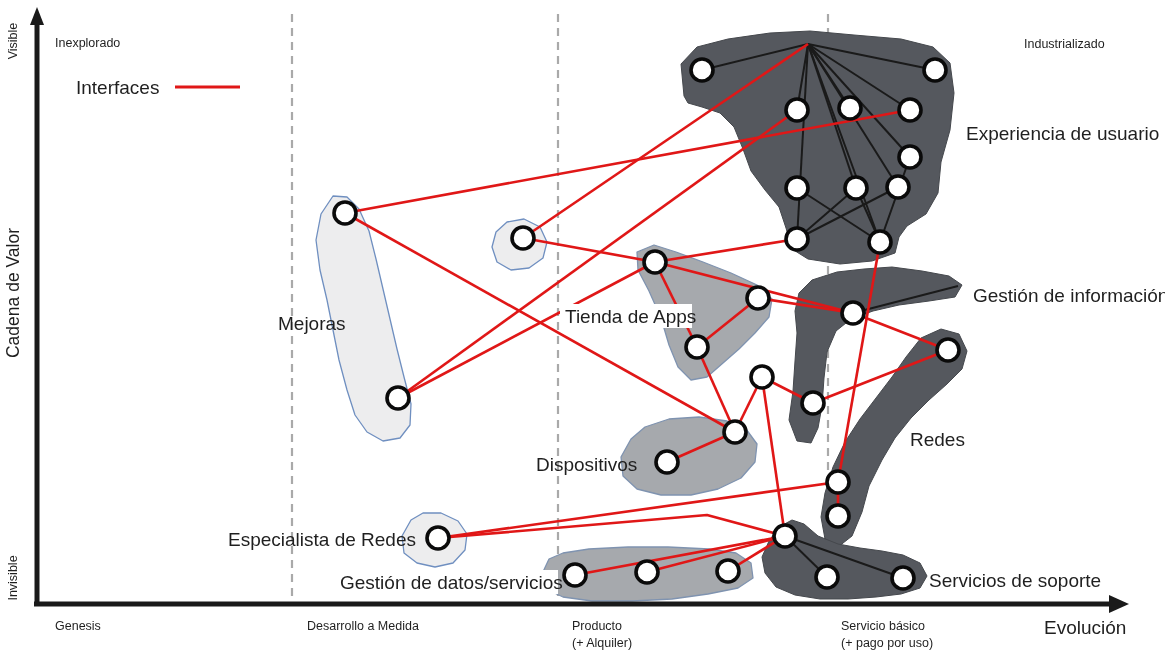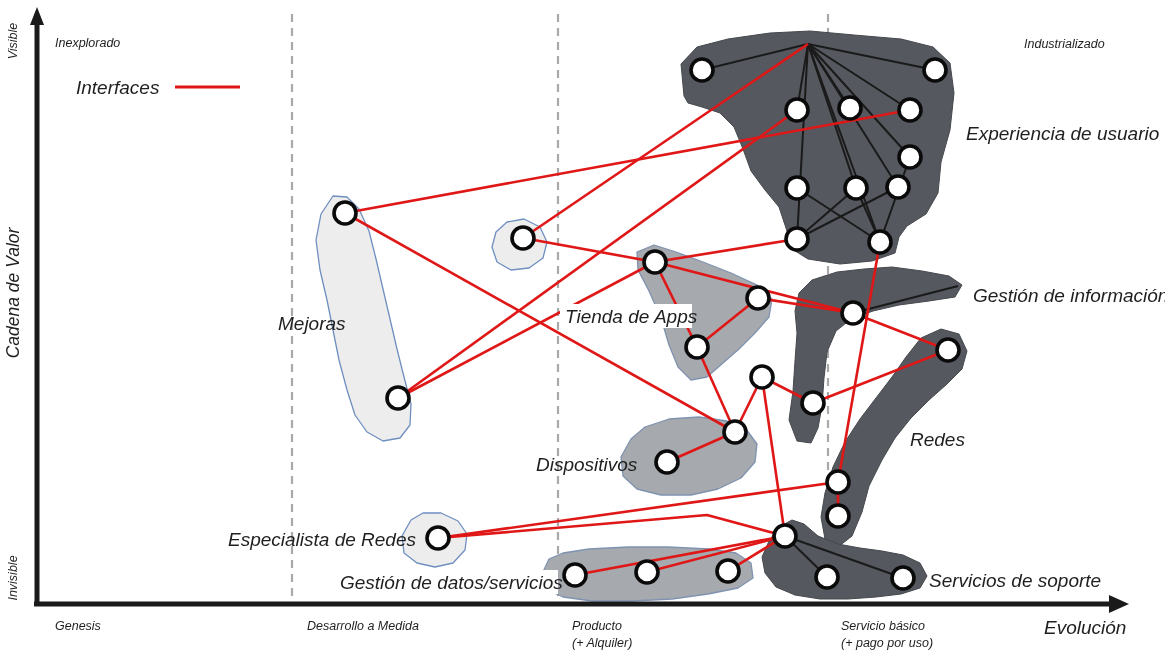--- a/index.html
+++ b/index.html
@@ -1,17 +1,17 @@
 <!DOCTYPE html>
 <html><head>
 <meta charset="utf-8">
 <style>
   html,body{margin:0;padding:0;background:#ffffff;}
   .canvas{position:relative;width:1165px;height:654px;background:#ffffff;overflow:hidden;
-          font-family:"Liberation Sans","DejaVu Sans",sans-serif;font-style:italic;}
+          font-family:"Liberation Sans","DejaVu Sans",sans-serif;}
   svg{display:block}
   text{fill:#1f1f1f}
 </style>
 </head>
 <body>
 
 <div class="canvas">
   <svg id="map" width="1165" height="654" viewBox="0 0 1165 654" xmlns="http://www.w3.org/2000/svg">
       <line x1="292" y1="14" x2="292" y2="601" stroke="#a9a9a9" stroke-width="2.2" stroke-dasharray="8 6"></line>
       <line x1="558" y1="14" x2="558" y2="601" stroke="#a9a9a9" stroke-width="2.2" stroke-dasharray="8 6"></line>

